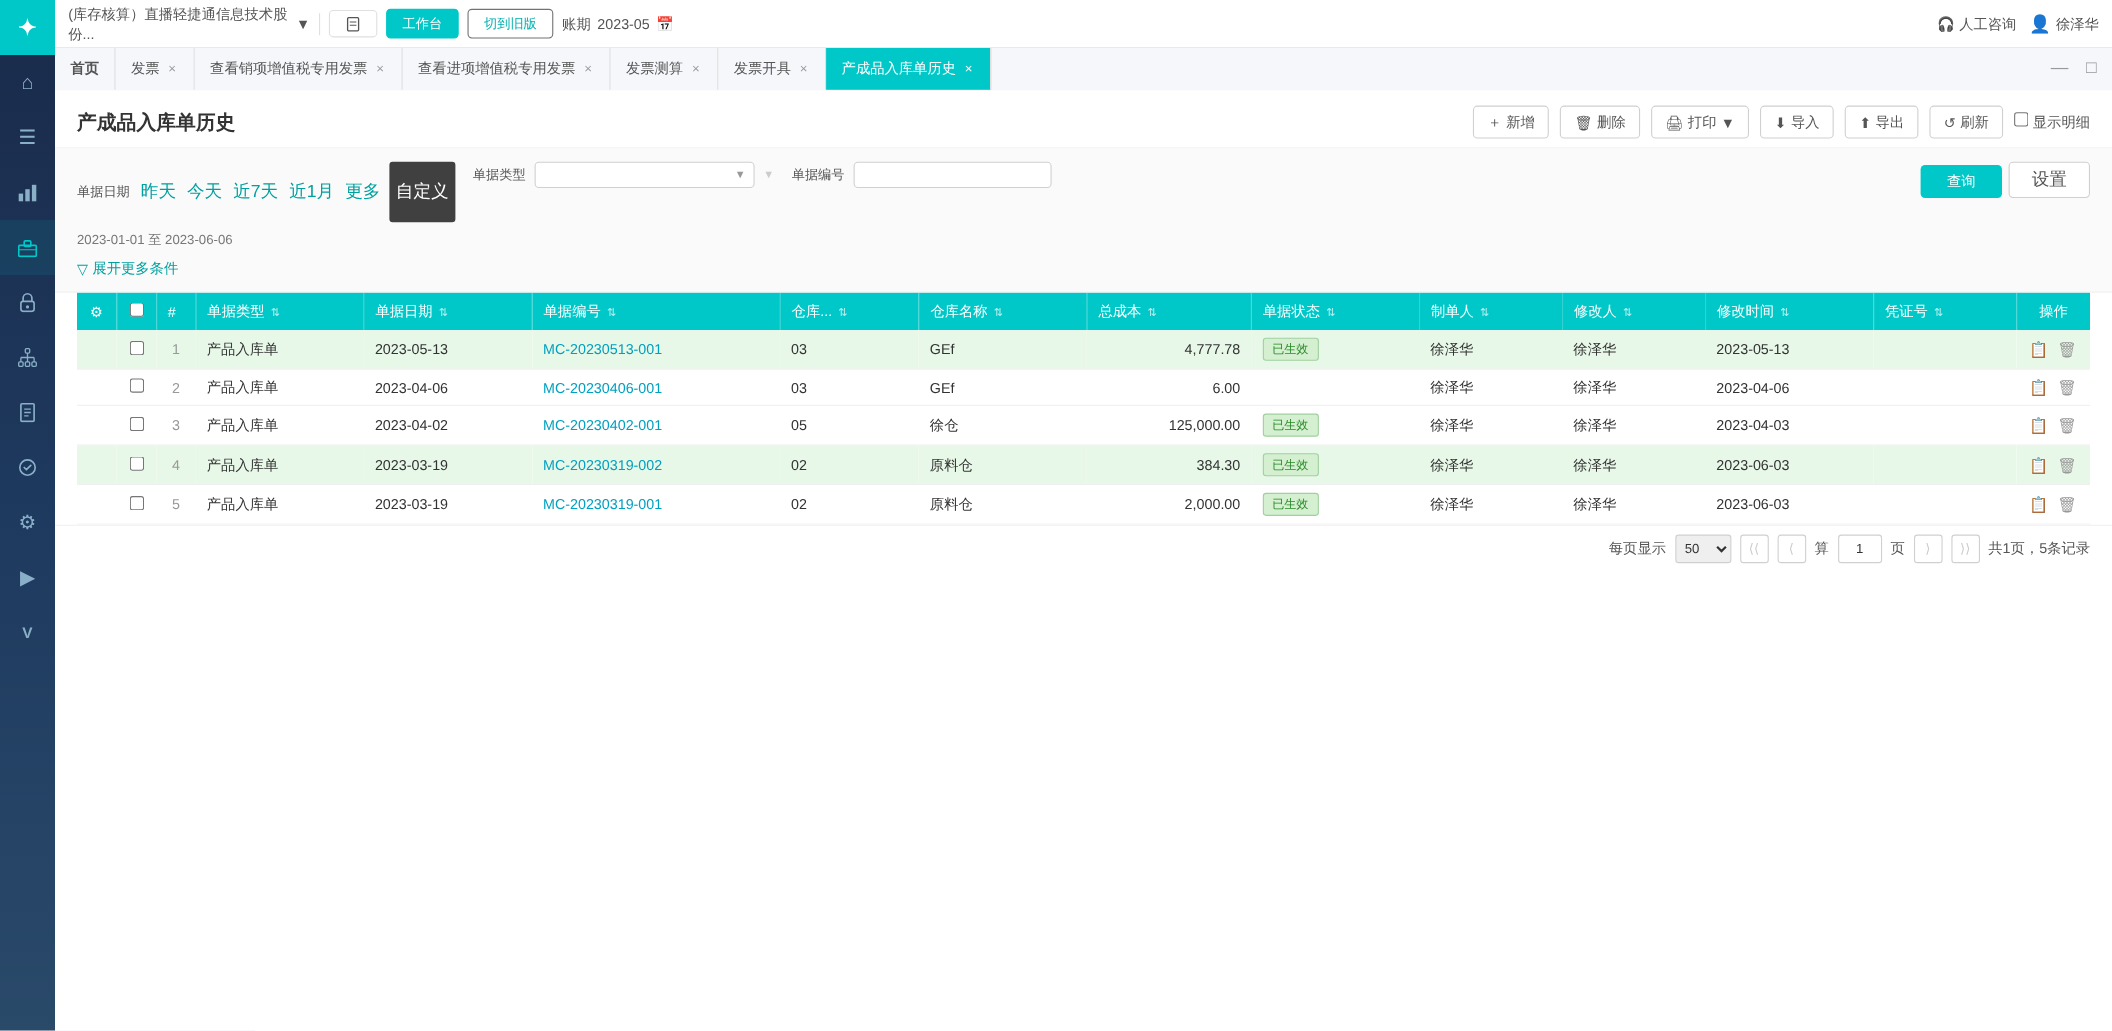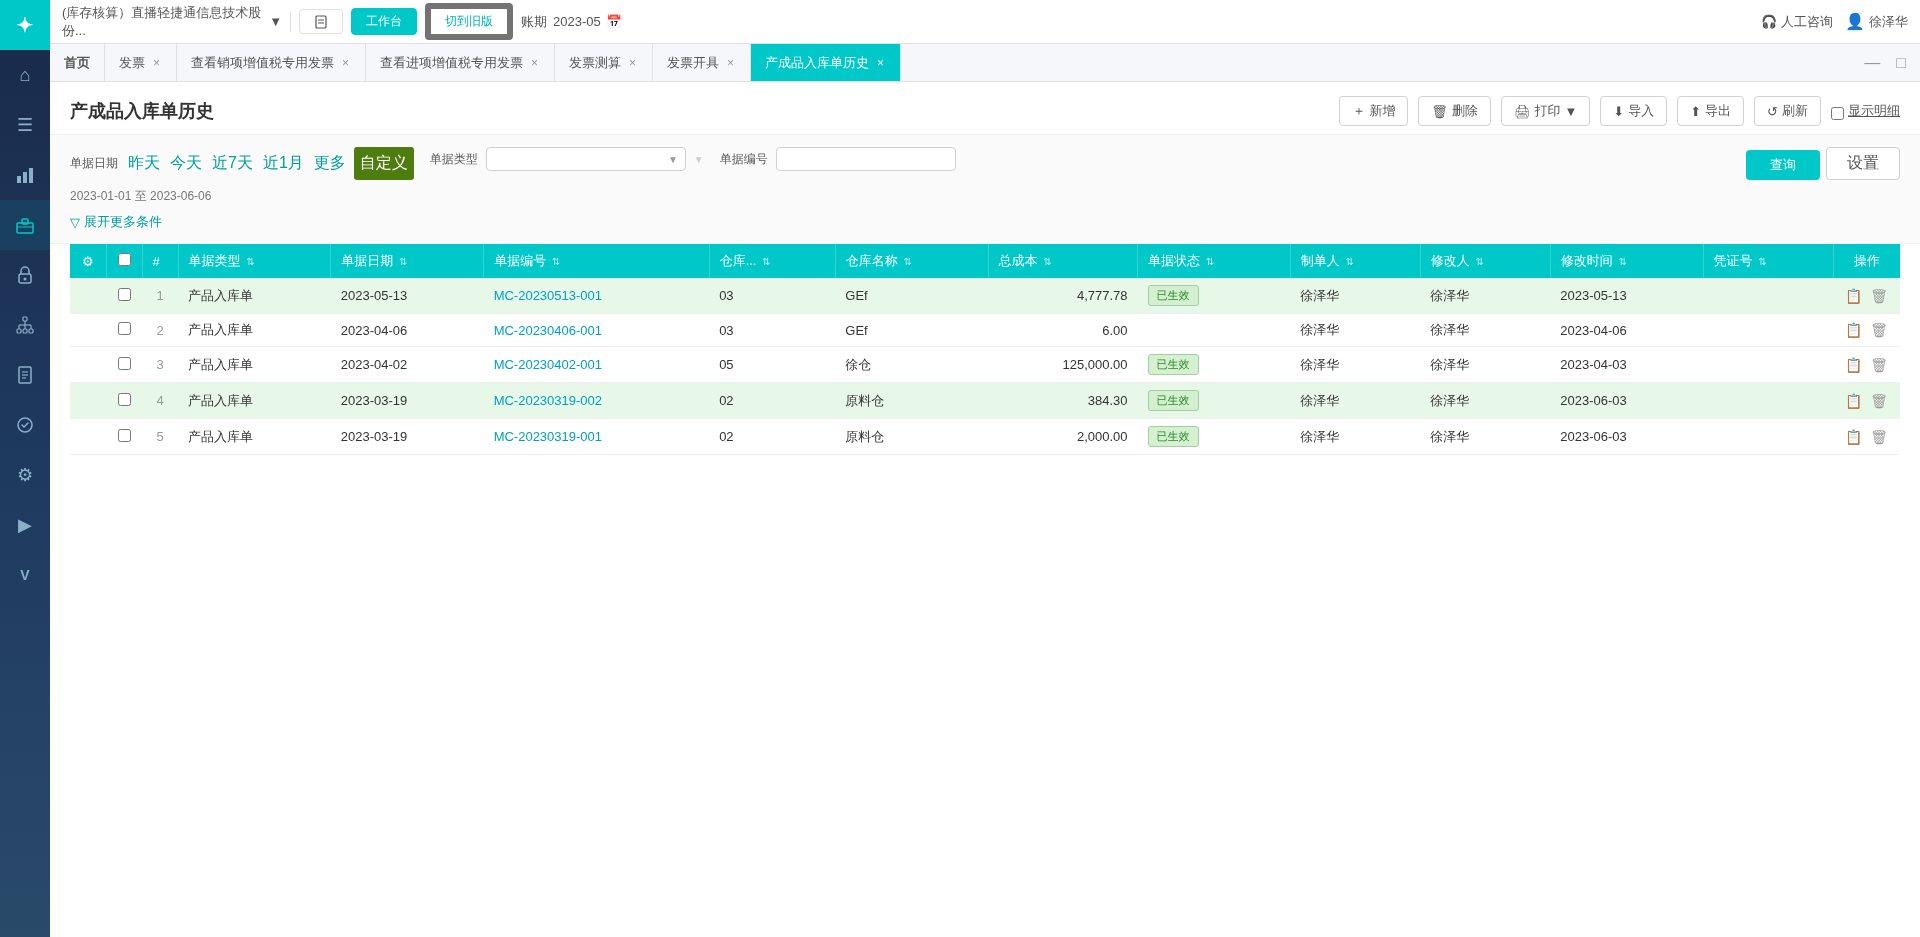--- a/index.html
+++ b/index.html
@@ -81,21 +81,21 @@
       cursor: pointer;
       font-size: 12px;
       color: #555;
     }
     .topbar-btn.primary {
       background: #00c8c8;
       color: white;
       border-color: #00c8c8;
     }
     .topbar-btn.green-outline {
-      border: 6px solid #737373;
+      border: 1px solid #737373;
       color: #00b0b0;
       background: white;
     }
     .topbar-period {
       display: flex;
       align-items: center;
       gap: 6px;
       color: #555;
       font-size: 12px;
     }
@@ -219,23 +219,23 @@
       align-items: center;
       gap: 6px;
     }
     .date-shortcut {
       color: #00a0a0;
       cursor: pointer;
       font-size: 16px;
       padding: 0 2px;
     }
     .date-shortcut.active {
-      background: #4d7c0f;
+      background: #404040;
       color: white;
-      padding: 6px 6px;
+      padding: 17px 6px;
       border-radius: 3px;
     }
     .filter-date-range {
       color: #777;
       font-size: 12px;
       margin-top: 4px;
     }
     .filter-input-group {
       display: flex;
       align-items: center;
@@ -409,25 +409,24 @@
       border: 1px solid #d0d0d0;
       border-radius: 3px;
       font-size: 12px;
       color: #333;
       padding: 0 4px;
     }
 
     
     .show-details {
       display: flex;
-      align-items: flex-end;
+      align-items: flex-start;
       gap: 4px;
       font-size: 12px;
       color: #555;
-      text-decoration: underline;
     }
     .filter-main-row {
       display: flex;
       align-items: flex-start;
       gap: 16px;
       width: 100%;
     }
     .filter-left { display: flex; flex-direction: column; gap: 4px; }
     .filter-right { display: flex; flex-direction: row; align-items: flex-end; gap: 6px; }
   </style>
@@ -786,15 +785,31 @@
       <td class="col-actions">
         <span class="action-icon" title="编辑">📋</span>
         <span class="action-icon" title="删除">🗑</span>
       </td>
     </tr>
           </tbody>
       </table>
     </div>
 
 
+    <div class="pagination">
+      <span>每页显示</span>
+      <select class="page-select">
+        <option value="20">20</option>
+        <option value="50" selected="">50</option>
+        <option value="100">100</option>
+      </select>
+      <button class="page-btn disabled">⟨⟨</button>
+      <button class="page-btn disabled">⟨</button>
+      <span>算</span>
+      <input type="text" class="page-input" value="1" style="">
+      <span>页</span>
+      <button class="page-btn disabled">⟩</button>
+      <button class="page-btn disabled">⟩⟩</button>
+      <span>共1页，5条记录</span>
+    </div>
 
   </div>
 </div>
 
 </body></html>

